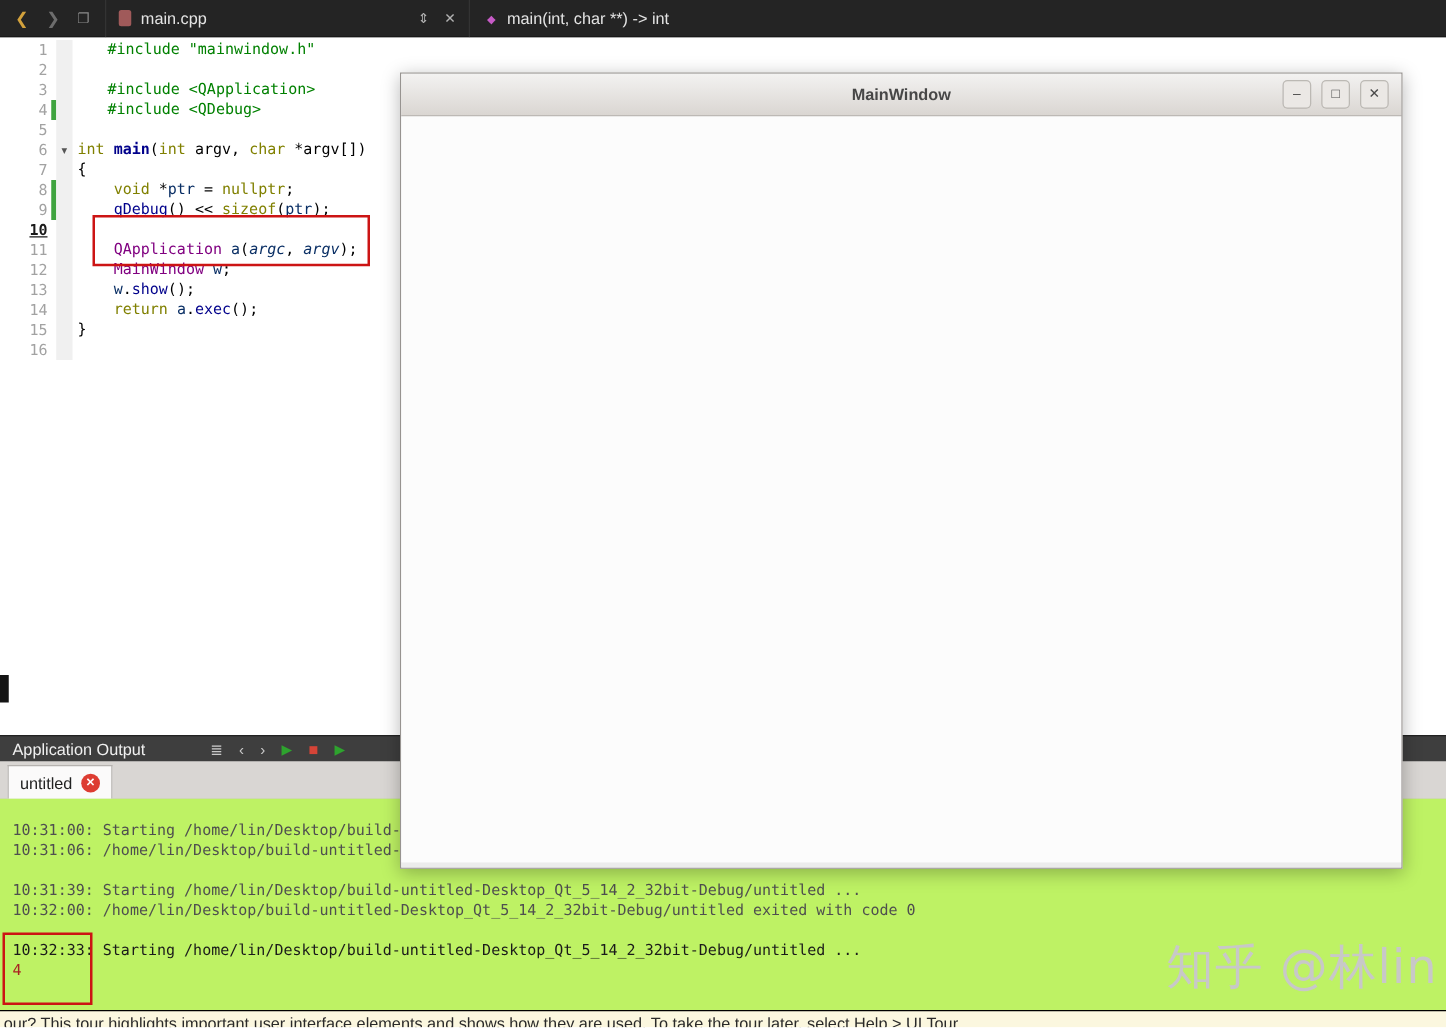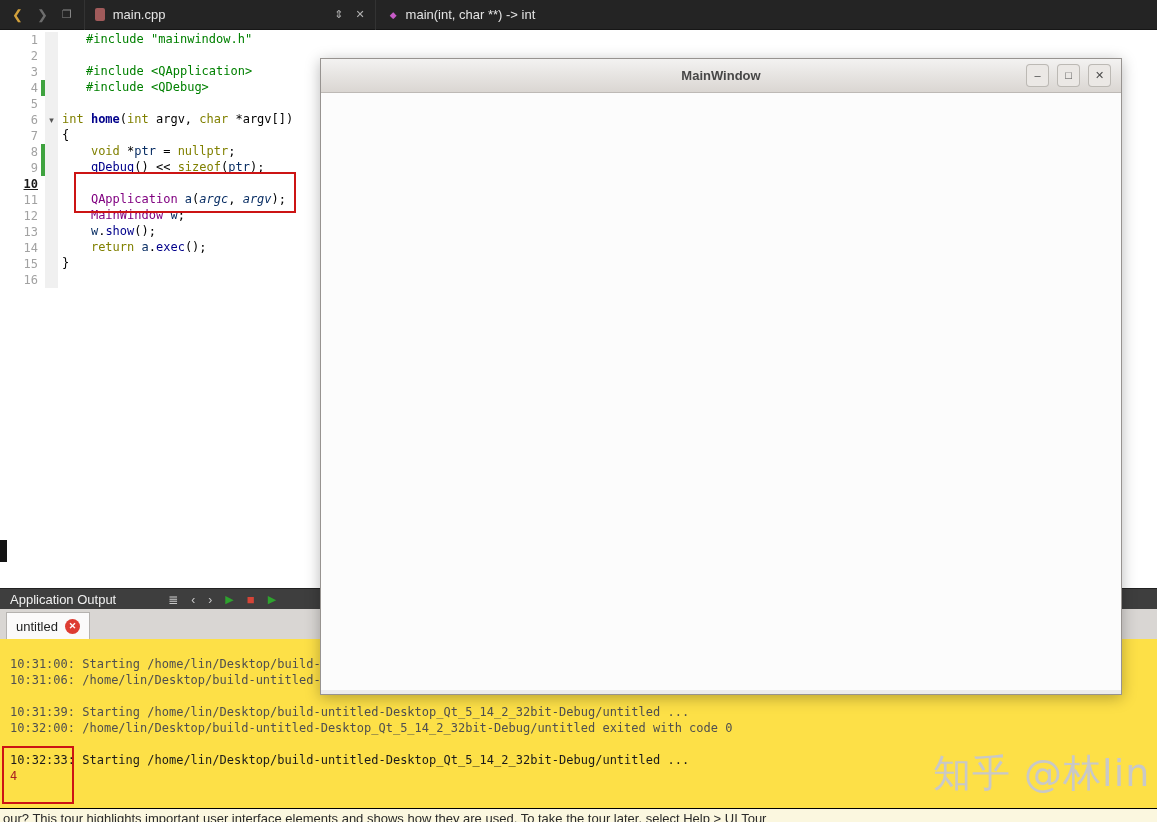--- a/index.html
+++ b/index.html
@@ -55,21 +55,21 @@
   .hicon.stop{color:#d54437;font-size:13px;}
 
   .out-tabs{position:absolute;left:0;top:609px;width:100%;height:30px;background:#d9d6d3;
             border-bottom:1px solid #c2bfbc;}
   .out-tab{position:absolute;left:6px;top:3px;height:27px;background:#fbfafa;
            border:1px solid #b5b2af;border-bottom:none;display:flex;align-items:center;
            padding:0 9px;font-size:13px;color:#222;gap:7px;box-sizing:border-box;}
   .badge{width:15px;height:15px;border-radius:50%;background:#dd3c32;color:#fff;font-size:9px;
          font-weight:bold;display:flex;align-items:center;justify-content:center;}
 
-  .out-console{position:absolute;left:0;top:639px;width:100%;height:169px;background:#fde047;
+  .out-console{position:absolute;left:0;top:639px;width:100%;height:169px;background:#bef264;
                padding:18px 10px 3px 10px;box-sizing:border-box;}
   .out-row{height:16px;line-height:16px;font:12px "DejaVu Sans Mono",monospace;white-space:pre;color:#4f4f4f;}
   .out-row.bold{color:#1a1a1a;font-weight:normal;}
   .out-row.stderr{color:#aa2222;}
 
   
   .mainwindow{position:absolute;left:320px;top:58px;width:802px;height:637px;background:#fbfbfb;
               border:1px solid #979390;box-shadow:0 3px 14px rgba(0,0,0,.28);z-index:10;box-sizing:border-box;}
   .mw-titlebar{height:33px;background:linear-gradient(#f3f2f1,#dad6d2);border-bottom:1px solid #bdb9b5;
                position:relative;display:flex;align-items:center;}
@@ -192,21 +192,21 @@
           <span class="lmark"></span>
           <span class="lfold"></span>
         </div>
       </div>
     <div class="code-area">
         <div class="code-row"><span class="tok-pp">#include </span><span class="tok-str">"mainwindow.h"</span></div>
         <div class="code-row">&nbsp;</div>
         <div class="code-row"><span class="tok-pp">#include </span><span class="tok-str">&lt;QApplication&gt;</span></div>
         <div class="code-row"><span class="tok-pp">#include </span><span class="tok-str">&lt;QDebug&gt;</span></div>
         <div class="code-row">&nbsp;</div>
-        <div class="code-row"><span class="tok-kw">int </span><span class="tok-fn" style="font-weight: bold;">home</span><span class="tok-pl">(</span><span class="tok-kw">int</span><span class="tok-pl"> argv, </span><span class="tok-kw">char</span><span class="tok-pl"> *argv[])</span></div>
+        <div class="code-row"><span class="tok-kw">int </span><span class="tok-fn" style="font-weight: bold;">main</span><span class="tok-pl">(</span><span class="tok-kw">int</span><span class="tok-pl"> argv, </span><span class="tok-kw">char</span><span class="tok-pl"> *argv[])</span></div>
         <div class="code-row"><span class="tok-pl">{</span></div>
         <div class="code-row"><span class="tok-pl">    </span><span class="tok-kw">void</span><span class="tok-pl"> *</span><span class="tok-loc">ptr</span><span class="tok-pl"> = </span><span class="tok-kw">nullptr</span><span class="tok-pl">;</span></div>
         <div class="code-row"><span class="tok-pl">    </span><span class="tok-fn">qDebug</span><span class="tok-pl">() &lt;&lt; </span><span class="tok-kw">sizeof</span><span class="tok-pl">(</span><span class="tok-loc">ptr</span><span class="tok-pl">);</span></div>
         <div class="code-row">&nbsp;</div>
         <div class="code-row"><span class="tok-pl">    </span><span class="tok-type">QApplication</span><span class="tok-pl"> </span><span class="tok-loc">a</span><span class="tok-pl">(</span><span class="tok-loc" style="font-style: italic;">argc</span><span class="tok-pl">, </span><span class="tok-loc" style="font-style: italic;">argv</span><span class="tok-pl">);</span></div>
         <div class="code-row"><span class="tok-pl">    </span><span class="tok-type">MainWindow</span><span class="tok-pl"> </span><span class="tok-loc">w</span><span class="tok-pl">;</span></div>
         <div class="code-row"><span class="tok-pl">    </span><span class="tok-loc">w</span><span class="tok-pl">.</span><span class="tok-fn">show</span><span class="tok-pl">();</span></div>
         <div class="code-row"><span class="tok-pl">    </span><span class="tok-kw">return</span><span class="tok-pl"> </span><span class="tok-loc">a</span><span class="tok-pl">.</span><span class="tok-fn">exec</span><span class="tok-pl">();</span></div>
         <div class="code-row"><span class="tok-pl">}</span></div>
         <div class="code-row">&nbsp;</div>

